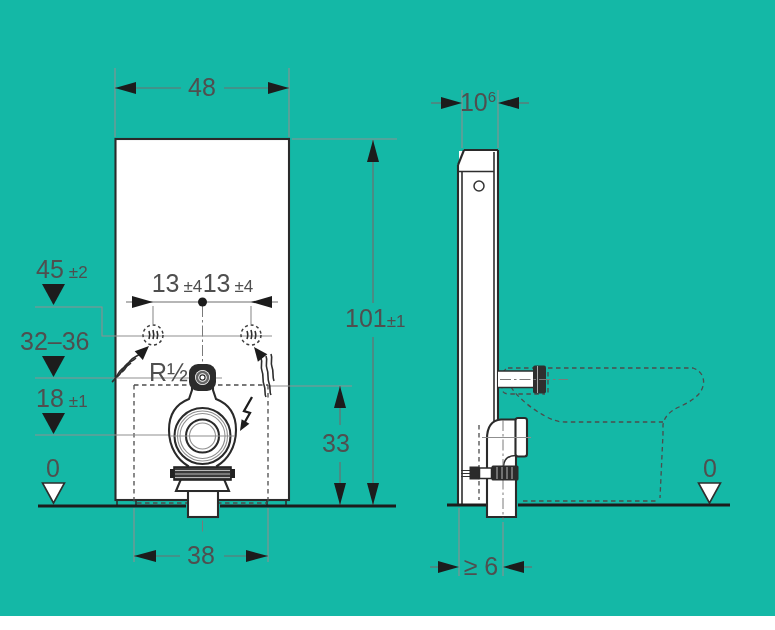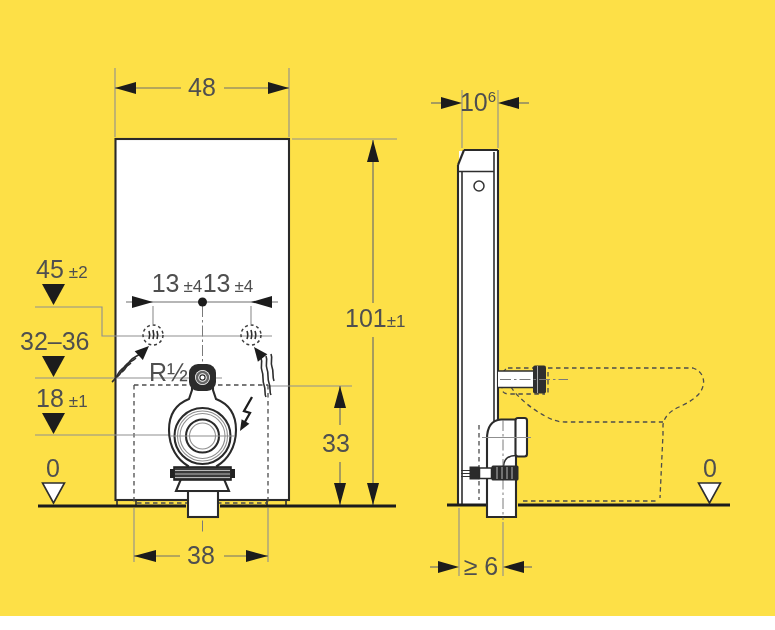--- a/index.html
+++ b/index.html
@@ -1,16 +1,16 @@
 <!DOCTYPE html>
 <html><head>
 <meta charset="utf-8">
 <style>
   html,body{margin:0;padding:0;background:#ffffff;}
-  .stage{position:relative;width:775px;height:616px;background:#fde047;overflow:hidden;}
+  .stage{position:relative;width:775px;height:616px;background:#14b8a6;overflow:hidden;}
   svg{display:block;}
   text{font-family:"Liberation Sans","DejaVu Sans",sans-serif;}
   .dim{font-size:25px;fill:#4f4f4f;}
   .tol{font-size:17px;fill:#4f4f4f;}
   .sup{font-size:15px;fill:#4f4f4f;}
   .obj{stroke:#2e2e2e;stroke-width:1.6;fill:none;}
   .obj2{stroke:#2a2a2a;stroke-width:2.1;fill:none;}
   .objw{stroke:#2a2a2a;stroke-width:2.1;fill:#ffffff;}
   .thin{stroke:#8f8f8f;stroke-width:1.1;fill:none;}
   .dimline{stroke:#6e6e6e;stroke-width:1.2;fill:none;}

